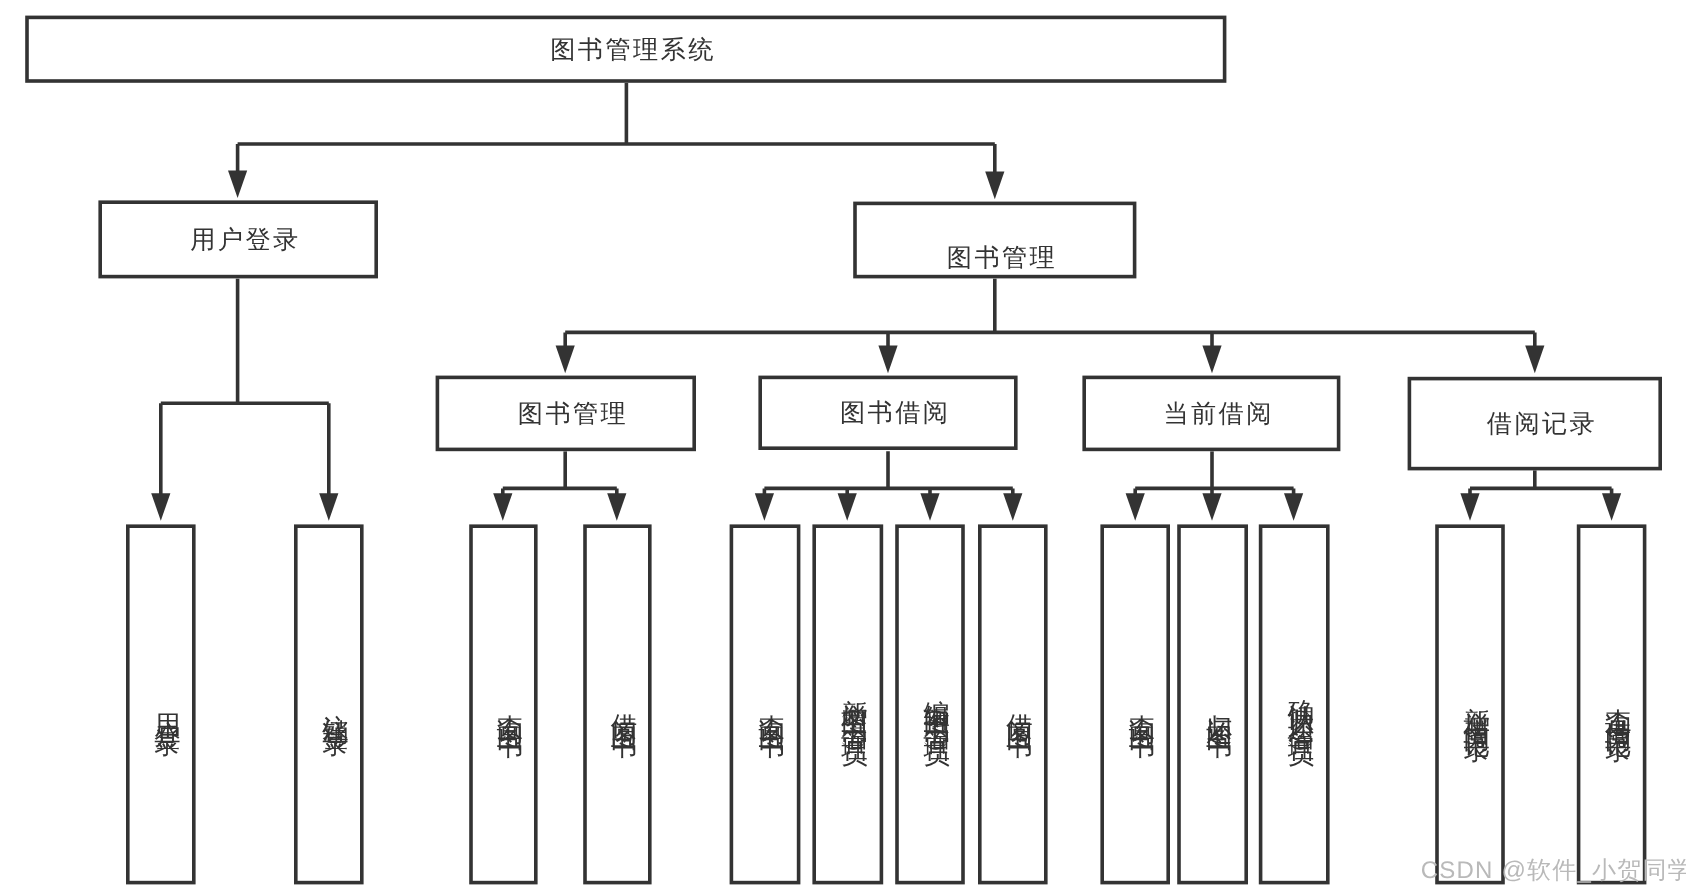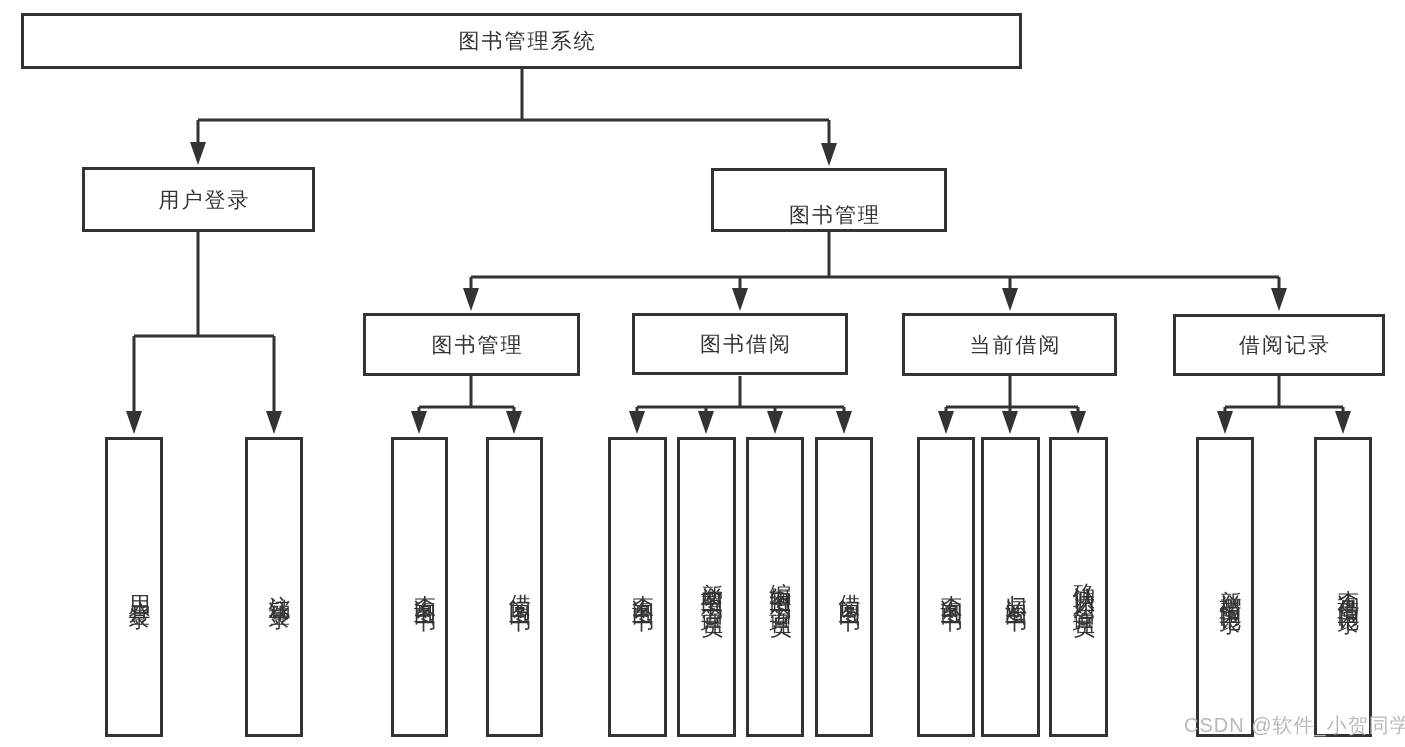--- a/index.html
+++ b/index.html
@@ -125,21 +125,21 @@
 
   <div class="node h" style="left:363px; top:313px; width:217px; height:63px;">
     <span class="lbl">图书管理</span>
   </div>
   <div class="node h" style="left:632px; top:313px; width:216px; height:62px;">
     <span class="lbl">图书借阅</span>
   </div>
   <div class="node h" style="left:902px; top:313px; width:215px; height:63px;">
     <span class="lbl">当前借阅</span>
   </div>
-  <div class="node h" style="left:1173px; top:314px; width:212px; height:62px;">
+  <div class="node h" style="left:1173px; top:314px; width:212px; height:78px;">
     <span class="lbl">借阅记录</span>
   </div>
 
   <div class="node v" style="left:105px; top:437px; width:58px; height:300px;">
     <span class="lbl">用户登录</span>
   </div>
   <div class="node v" style="left:245px; top:437px; width:58px; height:300px;">
     <span class="lbl">注销登录</span>
   </div>
 

